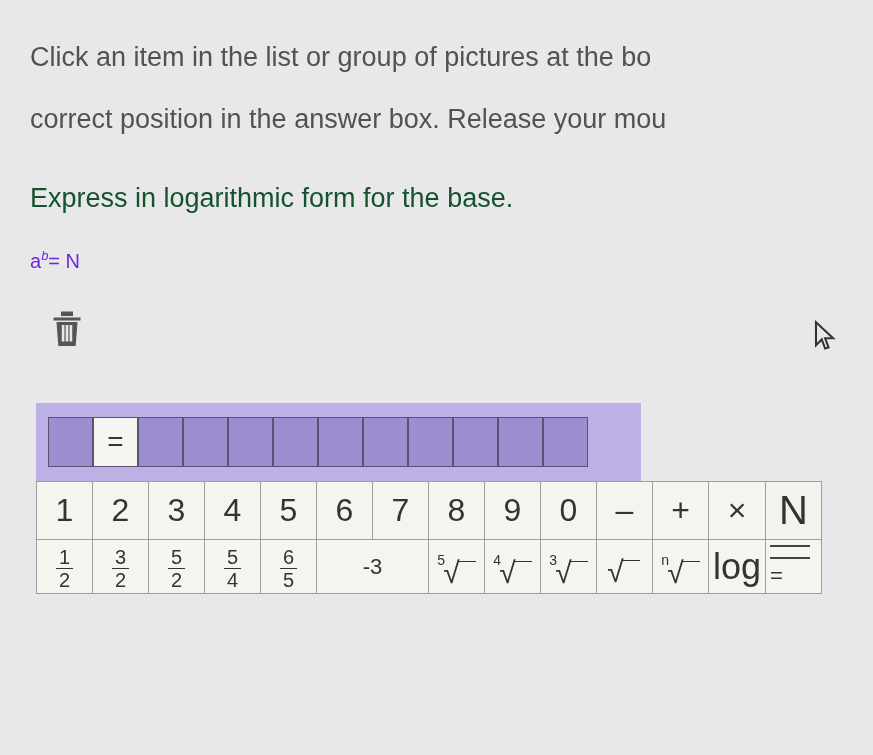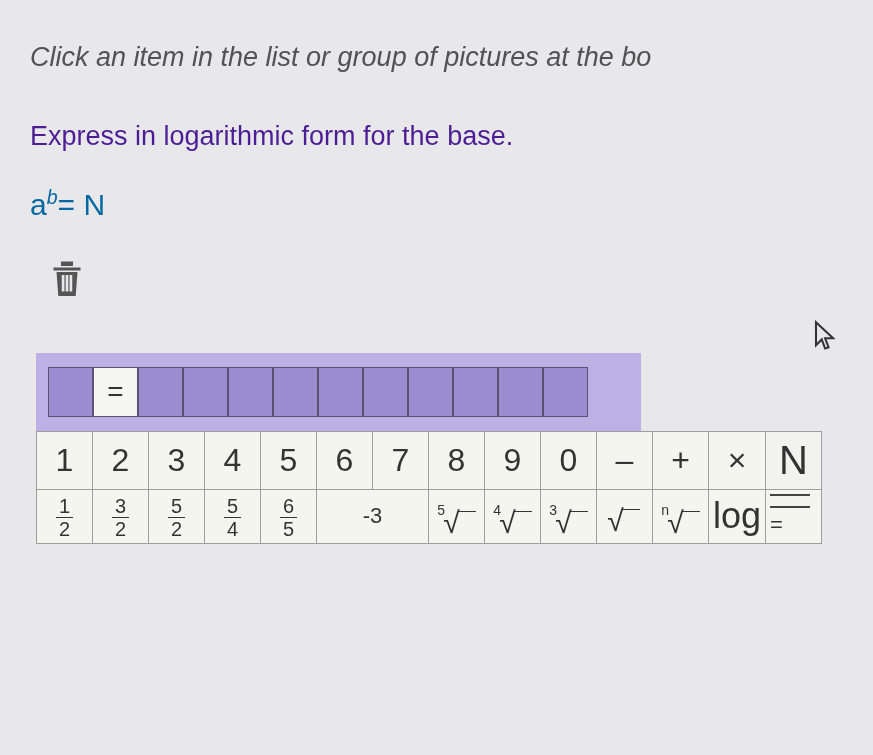--- a/index.html
+++ b/index.html
@@ -11,31 +11,31 @@
     color: #4a4a4a;
     overflow: hidden;
     position: relative;
   }
   .instructions {
     padding: 30px 20px 0 30px;
     font-size: 27px;
     line-height: 2.0;
     color: #525252;
   }
-  .instructions p { margin-bottom: 8px; font-style: italic; }
+  .instructions p { margin-bottom: 8px; }
   .prompt {
     padding: 20px 24px 0 30px;
     font-size: 27px;
-    color: #4c1d95;
+    color: #14532d;
     line-height: 1.8;
   }
   .expr {
     padding: 25px 0 0 30px;
-    font-size: 30px;
-    color: #0369a1;
+    font-size: 20px;
+    color: #6d28d9;
   }
   .expr sup { font-size: 0.65em; font-style: italic; vertical-align: super; }
   .expr .base { font-style: normal; }
   .trash {
     display: inline-block;
     margin: 35px 0 0 48px;
     width: 38px; height: 42px;
     cursor: pointer;
   }
   .trash svg { width: 100%; height: 100%; }
@@ -104,20 +104,21 @@
   .eqfrac-line { width:40px; height:2px; background:#444; }
   .eqfrac-eq { font-size:22px; margin-left:0; }
 </style>
 </head>
 <body>
 
 
 
 <div class="instructions">
   <p>Click an item in the list or group of pictures at the bo</p>
+  <p>correct position in the answer box. Release your mou</p>
 </div>
 
 <div class="prompt">Express in logarithmic form for the base.</div>
 
 <div class="expr">
   <span class="base">a</span><sup>b</sup><span>=</span> <span>N</span>
 </div>
 
 <div class="trash">
   <svg viewBox="0 0 24 28">

